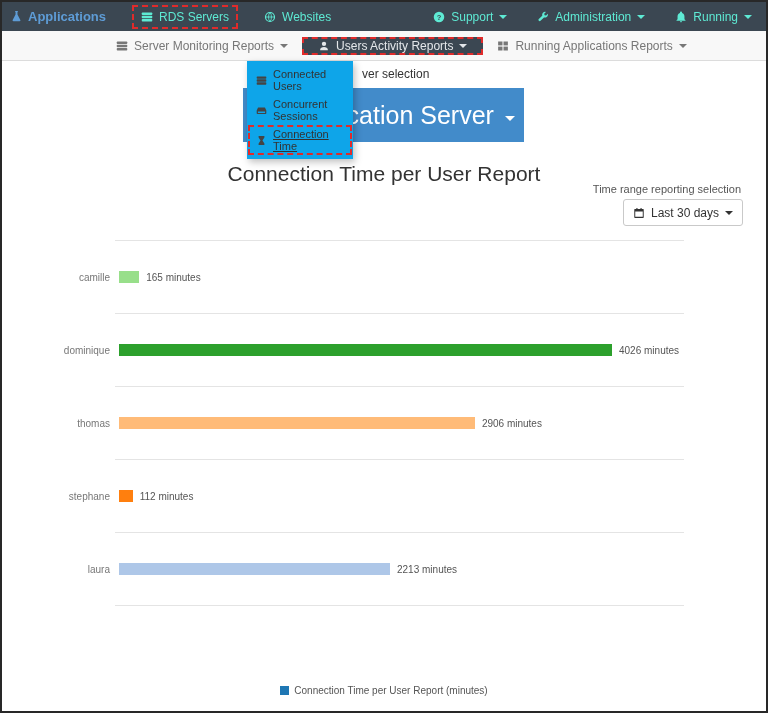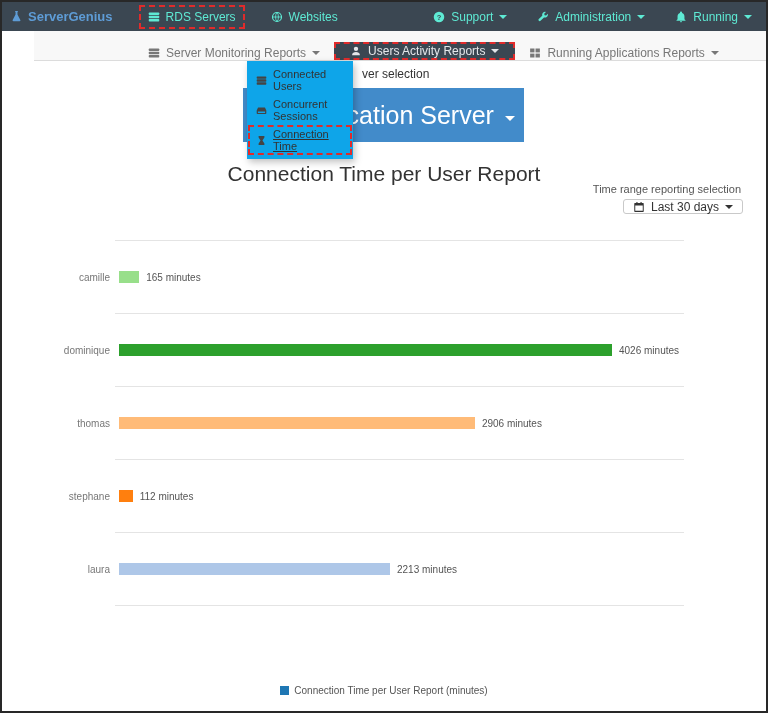--- a/index.html
+++ b/index.html
@@ -16,21 +16,21 @@
   }
   .brand { display:flex; align-items:center; gap:5px; color:#5e9cd6; font-size:13px; font-weight:700; cursor:pointer; }
   .topnav-item { display:flex; align-items:center; gap:6px; color:#5eead4; font-size:12px; cursor:pointer; white-space:nowrap; }
   .topnav-item.spaced { margin-left:26px; }
   .hl-red { border:2px dashed #e02b2b; padding:3px 7px; }
   .topnav-right { margin-left:auto; display:flex; align-items:center; gap:30px; }
   .caret { display:inline-block; width:0; height:0; border-left:4px solid transparent; border-right:4px solid transparent; border-top:4px solid currentColor; vertical-align:middle; }
   
   .subnav {
     height:30px; background:#f8f8f8; border-bottom:1px solid #dcdcdc;
-    display:flex; align-items:flex-end; padding-left:100px; position:relative; z-index:6;margin-left:32px;
+    display:flex; align-items:center; padding-left:100px; position:relative; z-index:6;
   }
   .subnav-item { display:flex; align-items:center; gap:6px; color:#777; font-size:12px; padding:0 14px; cursor:pointer; white-space:nowrap; }
   .subnav-item.active { background:#3b4752; color:#e4e7ea; border:2px dashed #e02b2b; }
   
   .content { position:relative; height:650px; }
   .partial-label { position:absolute; left:360px; top:6px; font-size:12px; color:#333; }
   .dropdown {
     position:absolute; left:245px; top:0; width:106px; background:#0ea5e9;
     border:1px solid #0ea5e9; box-shadow:2px 3px 7px rgba(0,0,0,.25); z-index:10; padding:3px 0;
   }
@@ -39,21 +39,21 @@
   .dropdown-item svg { flex:none; color:#444; }
   .server-banner {
     position:absolute; left:241px; top:27px; width:281px; height:54px;
     background:#428bca; color:#fff; display:flex; align-items:center; justify-content:center;
     gap:11px; font-size:25px; cursor:pointer; z-index:4;
   }
   .server-banner .caret { border-top-width:5px; border-left-width:5px; border-right-width:5px; margin-top:6px; }
   .report-title { position:absolute; top:101px; width:100%; text-align:center; font-size:21px; font-weight:500; color:#333; }
   .time-range-label { position:absolute; top:122px; right:25px; font-size:11px; color:#555; }
   .time-range-btn {
-    position:absolute; top:138px; right:23px; height:15px; display:flex; align-items:center;
+    position:absolute; top:138px; right:23px; height:27px; display:flex; align-items:center;
     gap:6px; padding:0 9px; background:#fff; border:1px solid #c9c9c9; border-radius:3px;
     font-size:12px; color:#333; cursor:pointer;
   }
   
   .chart { position:absolute; top:179px; left:0; width:100%; }
   .chart-row { position:relative; height:73px; }
   .chart-row::before { content:""; position:absolute; left:113px; top:0; width:569px; border-top:1px solid #e4e4e4; }
   .chart-endline { margin-left:113px; width:569px; border-top:1px solid #e4e4e4; }
   .bar-label { position:absolute; left:0; top:50%; transform:translateY(-50%); width:108px; text-align:right; font-size:10px; color:#777; }
   .bar { position:absolute; left:117px; top:50%; transform:translateY(-50%); height:12px; }
@@ -68,21 +68,21 @@
 
 <div class="page">
 
   <div class="topnav">
     <div class="brand">
       <span>
         <svg width="13" height="13" viewBox="0 0 16 16" fill="currentColor">
             <path d="M6.2 1.2h3.6v1.1h-.6v3.3l3.5 6.6a1.1 1.1 0 0 1-1 1.7H4.3a1.1 1.1 0 0 1-1-1.7l3.5-6.6V2.3h-.6z"></path>
           </svg>
       </span>
-      <span>ServerGenius</span>
+      <span>Applications</span>
     </div>
     <div class="topnav-item hl-red spaced">
       <span>
         <svg width="12" height="12" viewBox="0 0 16 16" fill="currentColor">
             <rect x="1" y="2" width="14" height="3.4" rx="1"></rect>
             <rect x="1" y="6.3" width="14" height="3.4" rx="1"></rect>
             <rect x="1" y="10.6" width="14" height="3.4" rx="1"></rect>
           </svg>
       </span>
       <span>RDS Servers</span>

